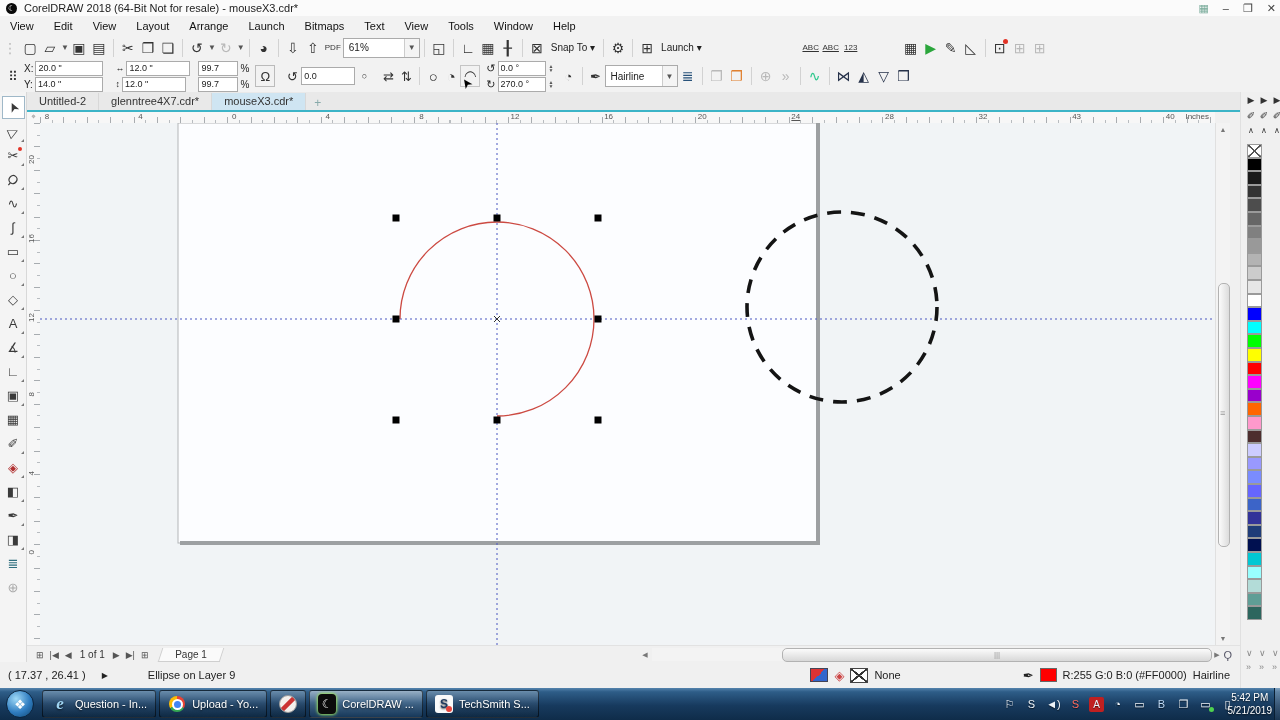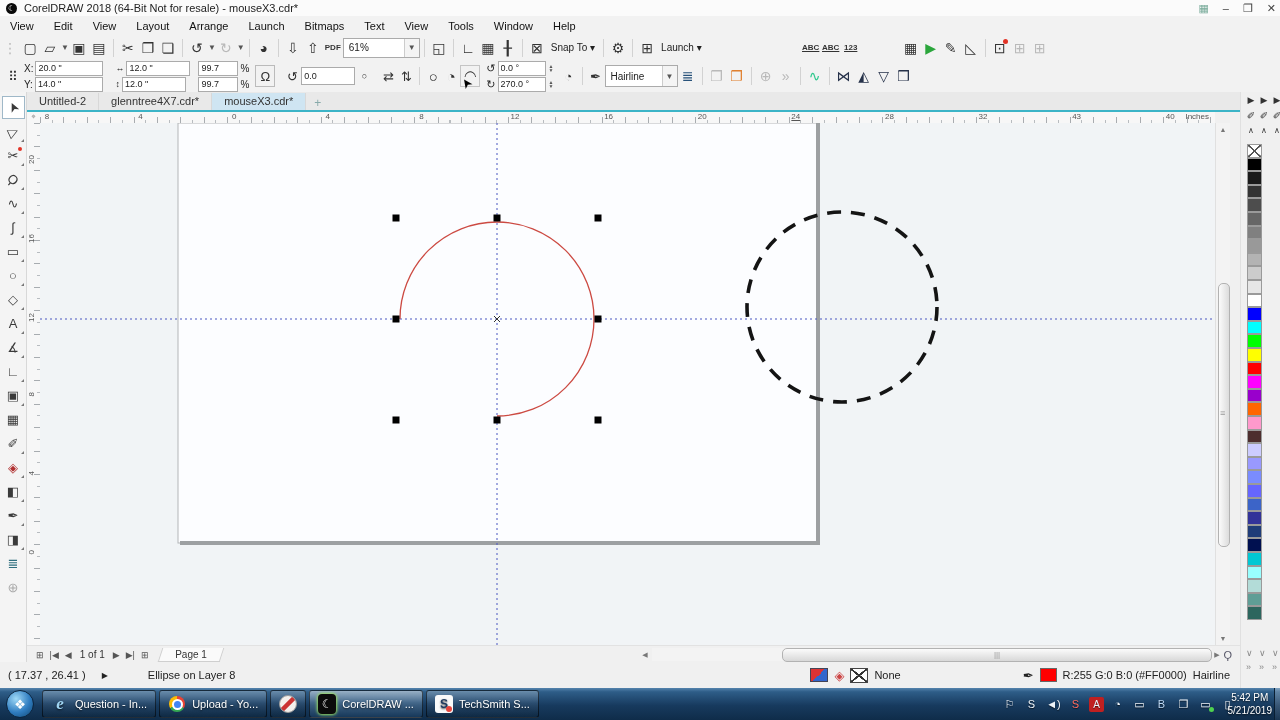--- a/index.html
+++ b/index.html
@@ -19,21 +19,21 @@
   #menubar{left:0;top:16px;width:1280px;height:19px;background:#f2f2f2;display:flex;align-items:center;
            font-size:11px;color:#111;border-bottom:1px solid #e6e6e6;}
   .menu-item{padding:2px 10px;}
   
   #stdbar{left:0;top:35px;width:1280px;height:25px;background:#f2f2f2;display:flex;align-items:center;
           border-bottom:1px solid #dedede;}
   #propbar{left:0;top:60px;width:1280px;height:32px;background:#f2f2f2;display:flex;align-items:center;
            border-bottom:1px solid #d8d8d8;font-size:10px;color:#222;}
   .tbi{display:inline-flex;align-items:center;justify-content:center;min-width:20px;height:21px;
        font-size:14px;color:#333;position:relative;}
-  .tbi.txt{font-size:8px;font-weight:bold;letter-spacing:0;}
+  .tbi.txt{font-size:8px;font-weight:normal;letter-spacing:0;}
   .tbi.ul{text-decoration:underline;}
   .tbi.dim{color:#b9b9b9;}
   .tbi .reddot{position:absolute;right:2px;top:2px;width:5px;height:5px;border-radius:50%;background:#e23326;}
   .dd{font-size:8px;color:#555;margin-left:1px;}
   .vsep{width:1px;height:18px;background:#d2d2d2;margin:0 4px;}
   .gap{display:inline-block;}
   .combo{display:inline-flex;align-items:center;background:#fff;border:1px solid #ababab;height:18px;
          font-size:10px;color:#222;padding-left:5px;}
   .combo .dd{border-left:1px solid #ccc;height:100%;display:flex;align-items:center;padding:0 3px;background:#f4f4f4;}
   .fld{background:#fff;border:1px solid #ababab;height:13px;font-size:9px;color:#222;
@@ -478,21 +478,21 @@
     <span class="sb-btn" style="left:-14px;top:0">◀</span>
     <div id="hthumb">|||</div>
     <span class="sb-btn" style="right:-12px;top:0">▶</span>
   </div>
   <span style="position:absolute;right:8px;font-size:11px;color:#556">Ϙ</span>
 </div>
 
 <div id="statusbar" class="abs">
   <span style="margin-left:8px">( 17.37 , 26.41 )</span>
   <span style="margin-left:16px;font-size:8px">▶</span>
-  <span style="margin-left:40px">Ellipse on Layer 8</span>
+  <span style="margin-left:40px">Ellipse on Layer 9</span>
   <div id="status-right">
     <span id="proof-ico"></span>
     <span style="color:#c44;font-size:13px">◈</span>
     <span class="xbox"></span>
     <span>None</span>
     <span style="width:110px"></span>
     <span style="font-size:13px">✒</span>
     <span class="swatch" id="outline-swatch" style="background: rgb(255, 0, 0);"></span>
     <span>R:255 G:0 B:0 (#FF0000)</span>
     <span>Hairline</span>

